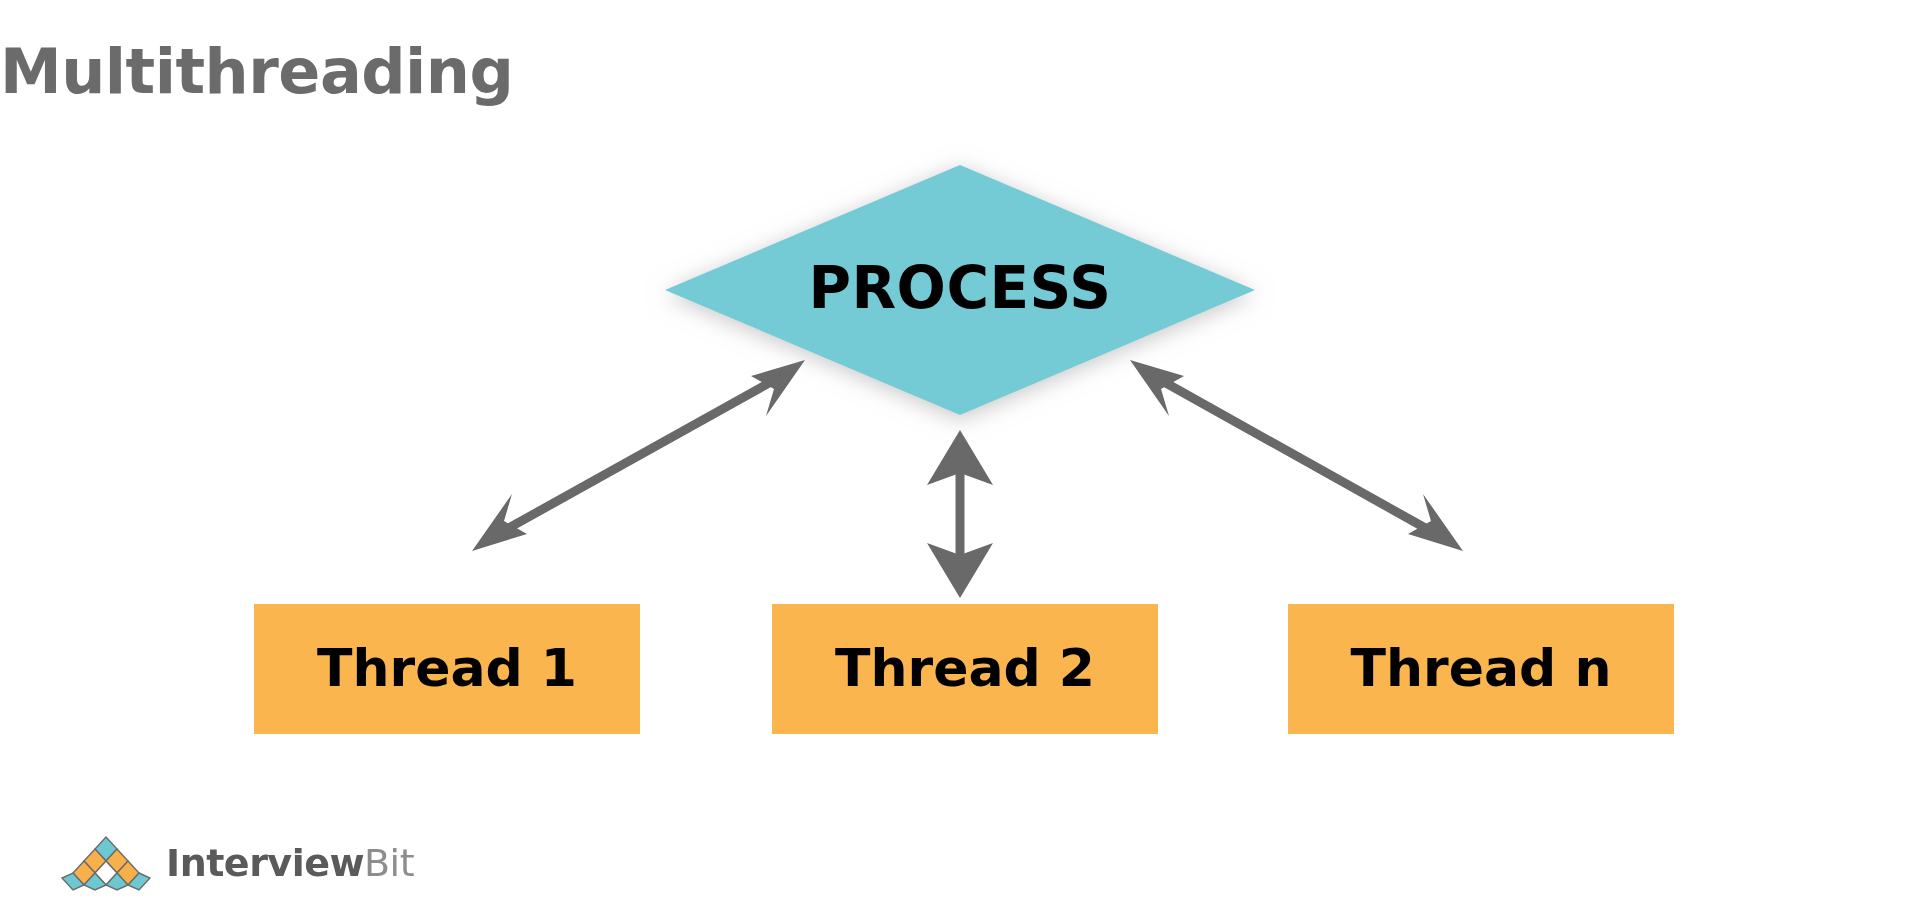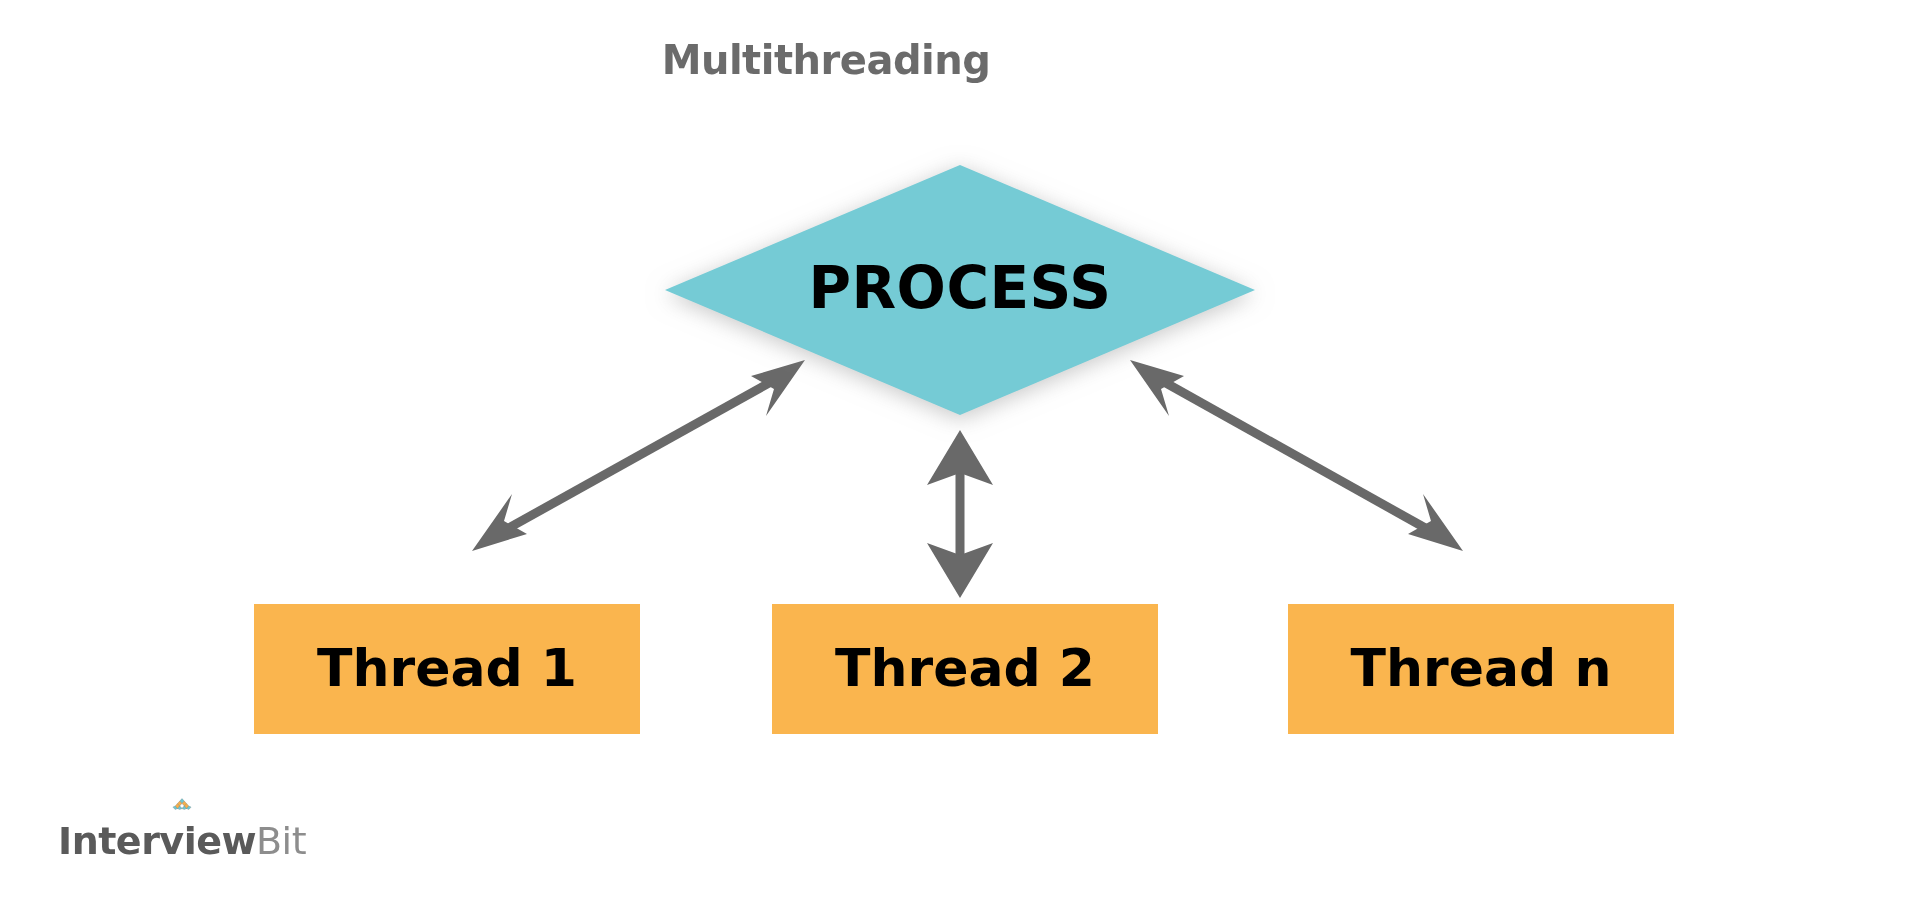--- a/index.html
+++ b/index.html
@@ -23,23 +23,23 @@
     height: 902px;
     background: #ffffff;
   }
 
   
   .title {
     position: absolute;
     left: 0;
     top: 38px;
     width: 1652px;
-    text-align: center;
+    text-align: left;
     font-family: "DejaVu Sans", sans-serif;
-    font-size: 40px;
+    font-size: 62px;
     font-weight: bold;
     color: #6b6b6b;
     letter-spacing: -0.5px;
     line-height: 1.1;
     white-space: nowrap;
   }
 
   
   #diagram {
     position: absolute;
@@ -61,26 +61,25 @@
     font-family: "DejaVu Sans", sans-serif;
     font-size: 52px;
     font-weight: bold;
     fill: #000000;
   }
 
   
   .logo {
     position: absolute;
     left: 58px;
-    top: 798px;
+    top: 832px;
     height: 62px;
     display: flex;
     align-items: center;
     gap: 12px;
-    flex-direction: column;
   }
   .logo-mark {
     width: 96px;
     height: 58px;
     display: block;
   }
   .logo-word {
     font-family: "DejaVu Sans", sans-serif;
     font-size: 38px;
     line-height: 1;

